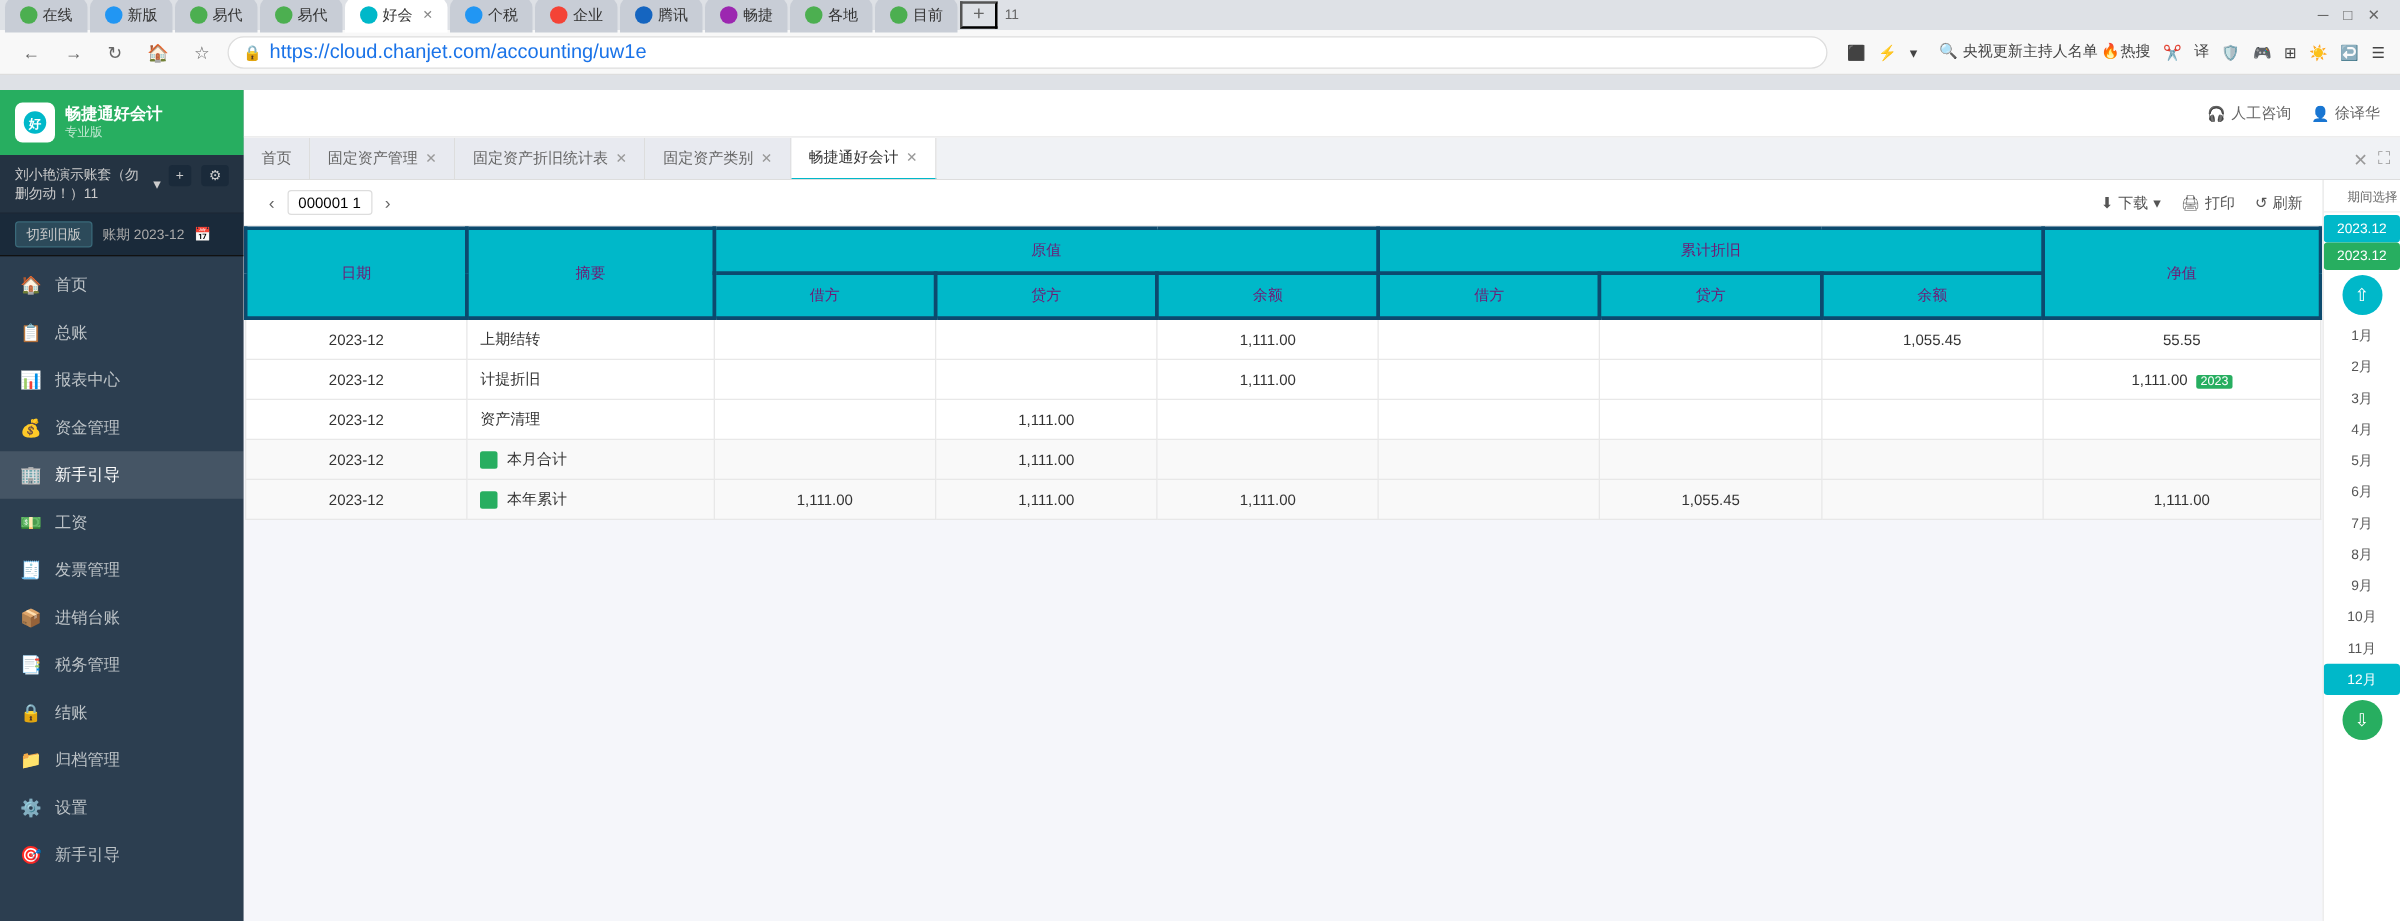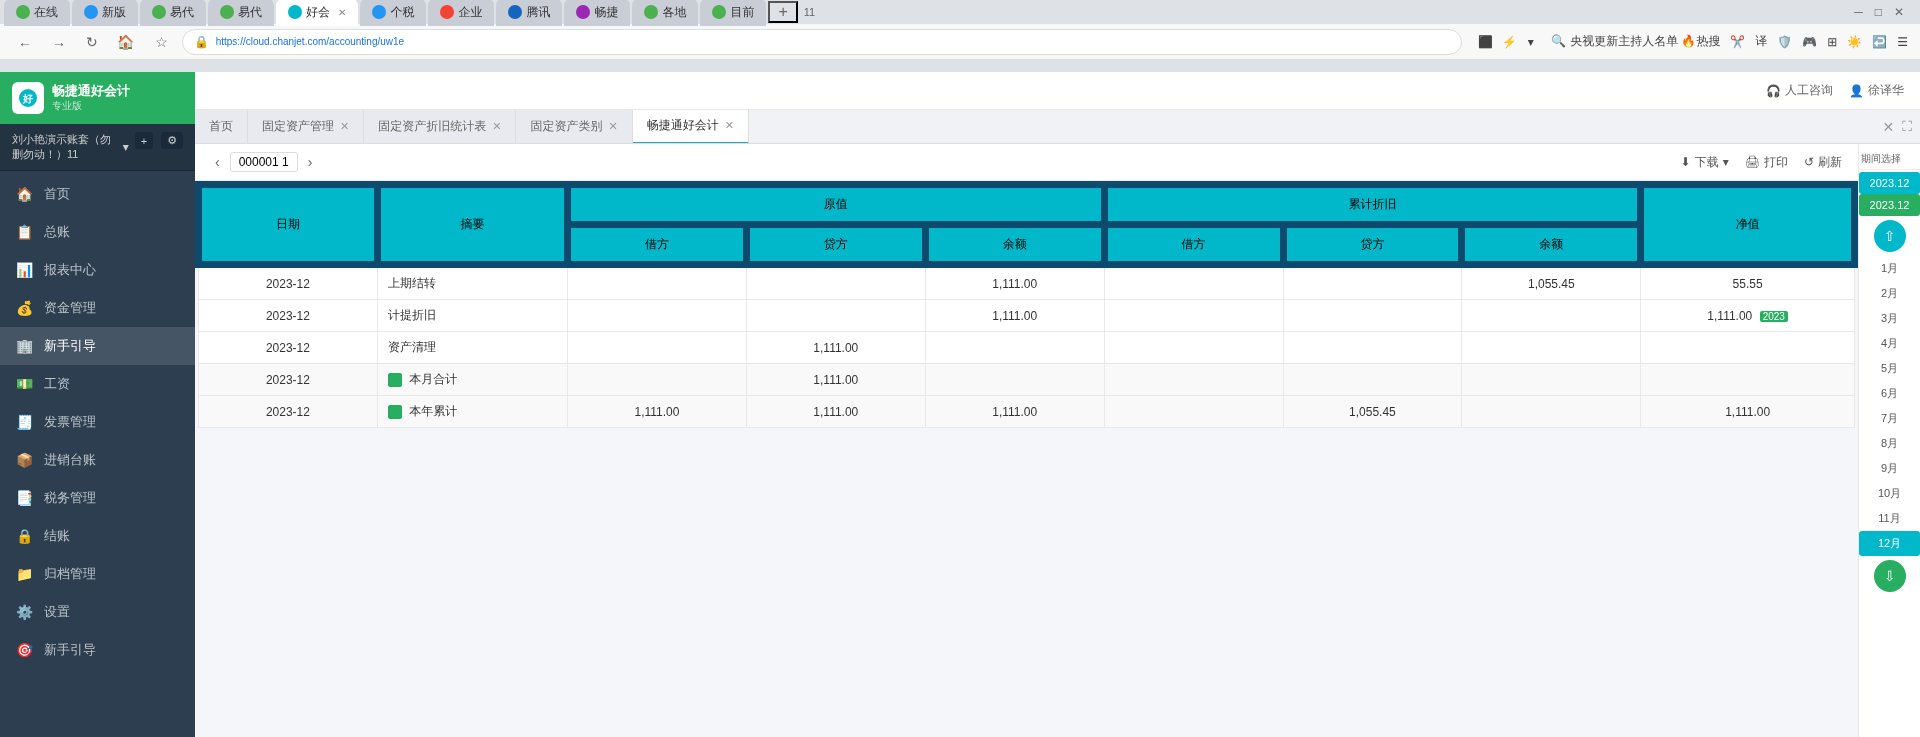--- a/index.html
+++ b/index.html
@@ -9,21 +9,21 @@
     .browser-chrome { background: #dee1e6; height: 72px; }
     .tab-bar { display: flex; align-items: center; height: 24px; background: #dee1e6; padding: 0 4px; gap: 2px; }
     .tab { display: flex; align-items: center; height: 28px; padding: 0 12px; border-radius: 8px 8px 0 0; font-size: 12px; color: #333; background: #c8cdd6; cursor: pointer; white-space: nowrap; gap: 4px; }
     .tab.active { background: #ffffff; }
     .tab-close { margin-left: 4px; color: #888; font-size: 10px; cursor: pointer; }
     .tab-new { padding: 0 8px; font-size: 16px; color: #666; cursor: pointer; background: none; }
 
     .address-bar { display: flex; align-items: center; height: 36px; background: #f8f8f8; padding: 0 12px; gap: 8px; border-bottom: 1px solid #ddd; }
     .nav-btn { color: #666; font-size: 14px; cursor: pointer; padding: 2px 6px; }
     .address-input { flex: 1; background: #fff; border: 1px solid #ddd; border-radius: 20px; height: 26px; padding: 0 12px; font-size: 12px; color: #333; display: flex; align-items: center; gap: 6px; }
-    .address-text { font-size: 10px; color: #1a73e8; }
+    .address-text { font-size: 16px; color: #1a73e8; }
     .browser-tools { display: flex; align-items: center; gap: 10px; margin-left: 8px; }
     .browser-tool-btn { font-size: 12px; color: #444; cursor: pointer; }
 
     
     .app-container { display: flex; height: calc(737px - 72px); }
 
     
     .sidebar { width: 195px; background: #2c3e50; display: flex; flex-direction: column; color: #fff; flex-shrink: 0; }
     .sidebar-logo { background: #27ae60; padding: 10px 12px; display: flex; align-items: center; gap: 8px; }
     .logo-icon { width: 32px; height: 32px; background: #fff; border-radius: 6px; display: flex; align-items: center; justify-content: center; }
@@ -66,28 +66,28 @@
     .content-toolbar { display: flex; align-items: center; justify-content: space-between; padding: 8px 16px; background: #fff; border-bottom: 1px solid #eee; }
     .pagination { display: flex; align-items: center; gap: 6px; font-size: 13px; }
     .page-nav-btn { cursor: pointer; color: #666; font-size: 14px; padding: 2px 4px; }
     .page-number { border: 1px solid #ddd; padding: 2px 8px; border-radius: 3px; font-size: 12px; min-width: 60px; text-align: center; }
     .toolbar-actions { display: flex; align-items: center; gap: 16px; }
     .toolbar-btn { display: flex; align-items: center; gap: 4px; font-size: 12px; color: #555; cursor: pointer; }
 
     
     .table-container { flex: 1; overflow: auto; padding: 0 0 0 0; }
     .fixed-table { width: 100%; border-collapse: collapse; }
-    .fixed-table th { background: #00b8c9; color: #000000; padding: 8px 27px; text-align: center; font-size: 12px; font-weight: 500; border: 7px solid #0c4a6e; }
+    .fixed-table th { background: #00b8c9; color: #701a75; padding: 8px 27px; text-align: center; font-size: 12px; font-weight: 500; border: 3px solid #0c4a6e; }
     .fixed-table td { padding: 7px 10px; text-align: center; font-size: 12px; border: 1px solid #e8e8e8; background: #fff; color: #333; }
     .green-icon { display: inline-block; width: 14px; height: 14px; background: #27ae60; border-radius: 2px; margin-right: 4px; vertical-align: middle; }
     .row-summary td { background: #f9f9f9; font-weight: 500; }
 
     
     .right-panel { width: 62px; background: #fff; border-left: 1px solid #e8e8e8; display: flex; flex-direction: column; align-items: center; padding: 4px 0; overflow-y: auto; font-size: 11px; }
-    .period-title { font-size: 10px; color: #666; padding: 4px 2px; text-align: left; line-height: 1.3; border-bottom: 1px solid #eee; width: 100%; margin-bottom: 2px; }
+    .period-title { font-size: 10px; color: #666; padding: 4px 2px; text-align: right; line-height: 1.3; border-bottom: 1px solid #eee; width: 100%; margin-bottom: 2px; }
     .period-item { width: 100%; text-align: center; padding: 5px 2px; cursor: pointer; color: #555; font-size: 11px; }
     .period-item.selected { background: #00b8c9; color: #fff; border-radius: 3px; }
     .period-item.highlighted { background: #27ae60; color: #fff; border-radius: 3px; }
 
     
     .scroll-btn { width: 32px; height: 32px; border-radius: 50%; background: #00b8c9; color: #fff; display: flex; align-items: center; justify-content: center; cursor: pointer; margin: 4px; font-size: 14px; }
     .scroll-btn.teal { background: #00b8c9; }
     .scroll-btn.green { background: #27ae60; }
 
     .text-right { text-align: right; }
@@ -215,20 +215,25 @@
       <div class="account-dropdown">
         <span style="font-size:11px;">刘小艳演示账套（勿删勿动！）11</span>
         <span>▾</span>
       </div>
       <div class="account-actions">
         <button class="account-action-btn">+</button>
         <button class="account-action-btn">⚙</button>
       </div>
     </div>
 
+    <div style="background:#1a2a3a;padding:6px 12px;display:flex;align-items:center;gap:8px;font-size:11px;color:#aaa;border-bottom:1px solid #111;">
+      <span style="background:#2c4a5a;border:1px solid #3a6a7a;padding:2px 8px;border-radius:3px;color:#ccc;cursor:pointer;">切到旧版</span>
+      <span>账期 2023-12</span>
+      <span style="cursor:pointer;">📅</span>
+    </div>
 
     <div class="sidebar-nav">
       <div class="nav-item">
         <span class="nav-item-icon">🏠</span>
         <span>首页</span>
       </div>
       <div class="nav-item">
         <span class="nav-item-icon">📋</span>
         <span>总账</span>
       </div>

